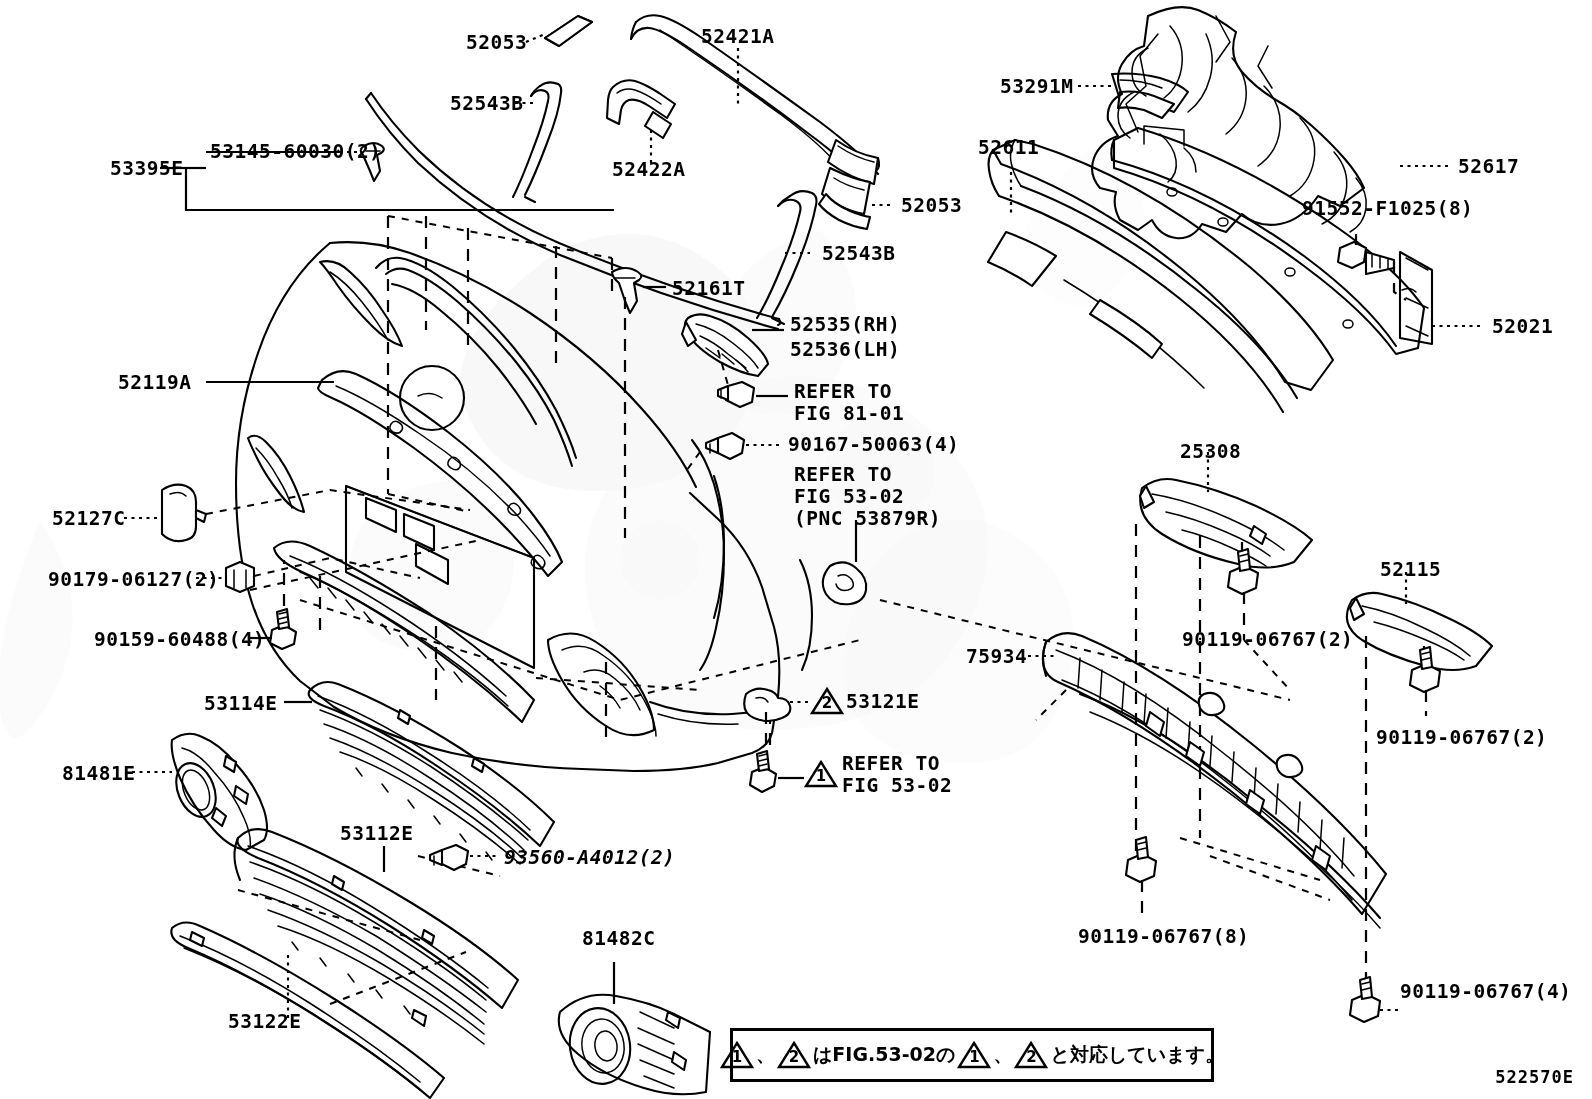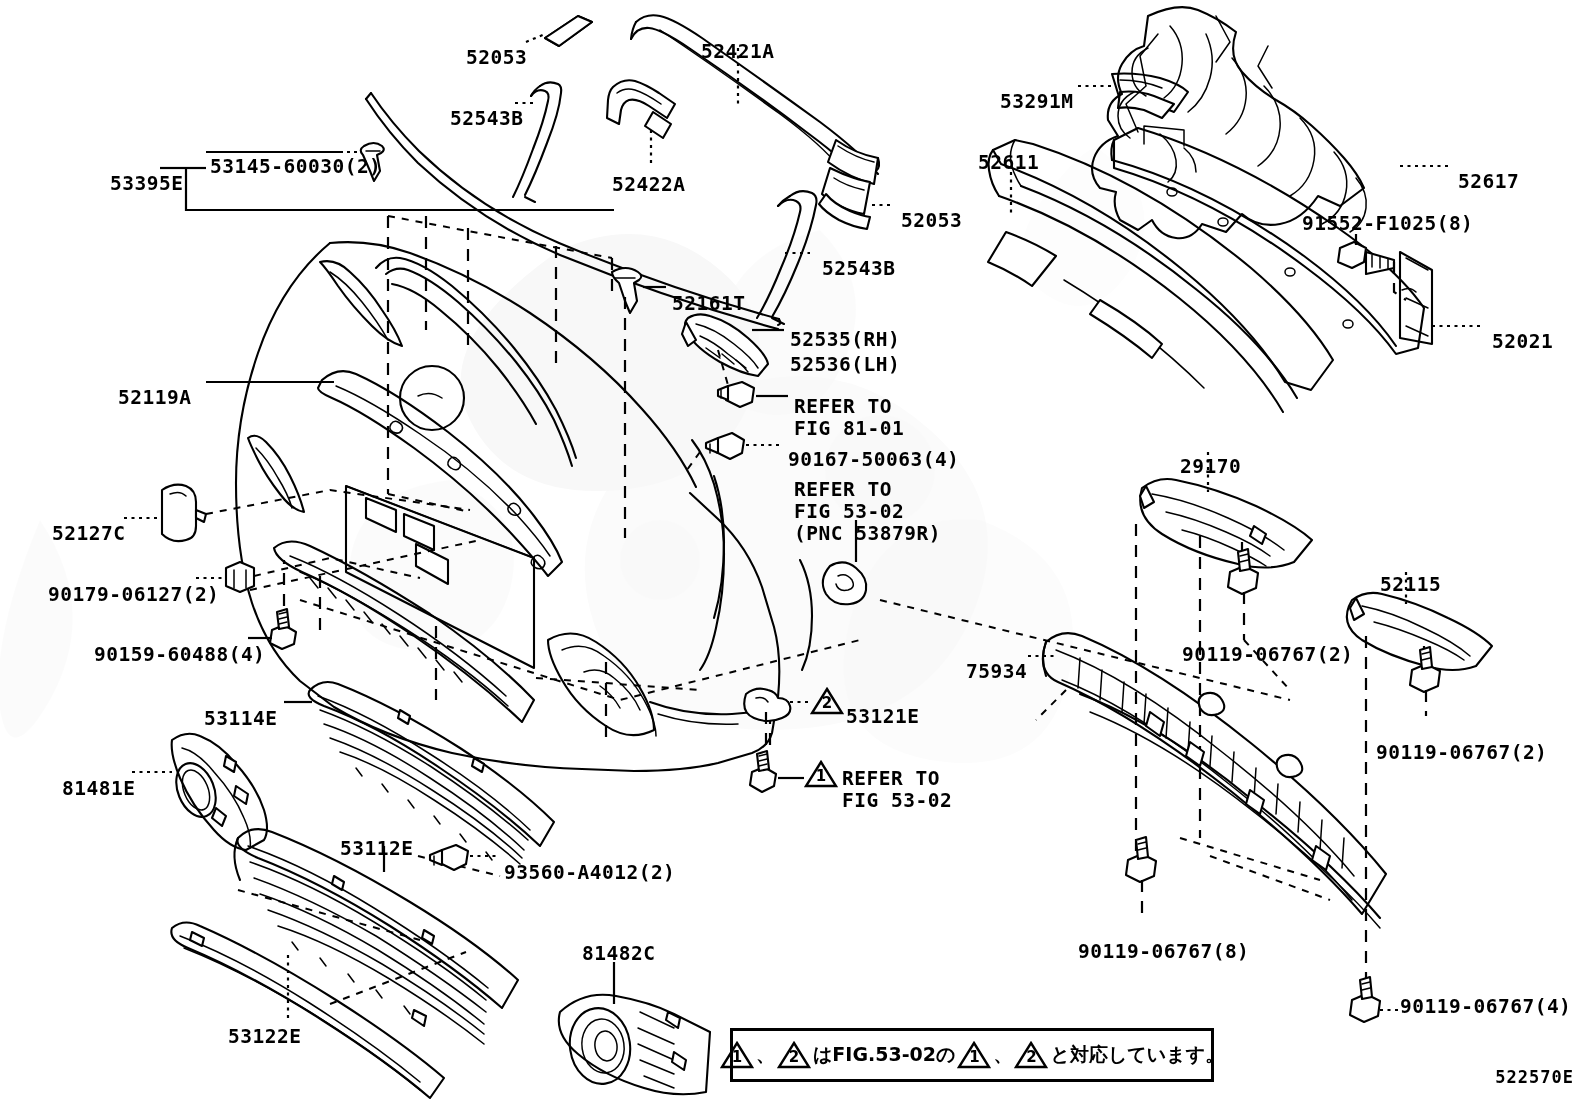--- a/index.html
+++ b/index.html
@@ -4,21 +4,21 @@
 <title>Toyota Parts Diagram 522570E</title>
 <style>
   html,body{margin:0;padding:0;background:#fff;}
   body{width:1592px;height:1099px;overflow:hidden;
        font-family:"DejaVu Sans Mono","Liberation Mono",monospace;
        color:#000;}
   #sheet{position:relative;width:1592px;height:1099px;background:#ffffff;}
   svg.layer{position:absolute;left:0;top:0;width:1592px;height:1099px;}
   .lbl{position:absolute;font-family:"DejaVu Sans Mono","Liberation Mono",monospace;
        font-weight:700;font-size:19.5px;letter-spacing:0.5px;white-space:pre;
-       color:#000;line-height:1.18;margin-top:15px;}
+       color:#000;line-height:1.18;}
   .figid{position:absolute;right:18px;bottom:12px;font-size:17px;font-weight:700;
          font-family:"DejaVu Sans Mono","Liberation Mono",monospace;letter-spacing:1px;}
   .footbox{position:absolute;left:730px;top:1028px;width:478px;height:48px;
            border:3px solid #000;background:#fff;display:flex;align-items:center;
            justify-content:center;}
   .foottxt{font-family:"DejaVu Sans","Liberation Sans",sans-serif;font-weight:700;
            font-size:19px;white-space:nowrap;display:flex;align-items:center;gap:2px;}
   .trin{position:absolute;left:0;top:6px;width:30px;text-align:center;
         font-size:14px;font-weight:700;font-family:"DejaVu Sans","Liberation Sans",sans-serif;}
   .tribox{position:absolute;width:34px;height:28px;}
@@ -499,33 +499,33 @@
   <div class="lbl" style="left:794px;top:402px;">FIG 81-01</div>
   <div class="lbl" style="left:788px;top:433px;">90167-50063(4)</div>
   <div class="lbl" style="left:794px;top:463px;">REFER TO</div>
   <div class="lbl" style="left:794px;top:485px;">FIG 53-02</div>
   <div class="lbl" style="left:794px;top:507px;">(PNC 53879R)</div>
 
   <div class="lbl" style="left:52px;top:507px;">52127C</div>
   <div class="lbl" style="left:48px;top:568px;">90179-06127(2)</div>
   <div class="lbl" style="left:94px;top:628px;">90159-60488(4)</div>
 
-  <div class="lbl" style="left:1180px;top:440px;">29170</div>
+  <div class="lbl" style="left:1180px;top:440px;">25308</div>
   <div class="lbl" style="left:1380px;top:558px;">52115</div>
   <div class="lbl" style="left:966px;top:645px;">75934</div>
   <div class="lbl" style="left:1182px;top:628px;">90119-06767(2)</div>
   <div class="lbl" style="left:1376px;top:726px;">90119-06767(2)</div>
   <div class="lbl" style="left:1078px;top:925px;">90119-06767(8)</div>
   <div class="lbl" style="left:1400px;top:980px;">90119-06767(4)</div>
 
   <div class="lbl" style="left:204px;top:692px;text-align:center;">53114E</div>
   <div class="lbl" style="left:62px;top:762px;">81481E</div>
   <div class="lbl" style="left:340px;top:822px;">53112E</div>
   <div class="lbl" style="left:228px;top:1010px;text-align:right;">53122E</div>
-  <div class="lbl" style="left:504px;top:846px;">93560-A4012(2)</div>
+  <div class="lbl" style="left:504px;top:846px;font-style:italic;">93560-A4012(2)</div>
   <div class="lbl" style="left:582px;top:927px;">81482C</div>
 
   <div class="tribox" style="left:810px;top:687px;">
     <svg width="34" height="28" viewBox="0 0 34 28">
         <path d="M17 2 L32 26 L2 26 Z" fill="none" stroke="#000" stroke-width="2.4"></path>
       </svg>
     <div class="trin">2</div>
   </div>
   <div class="lbl" style="left:846px;top:690px;">53121E</div>
 

